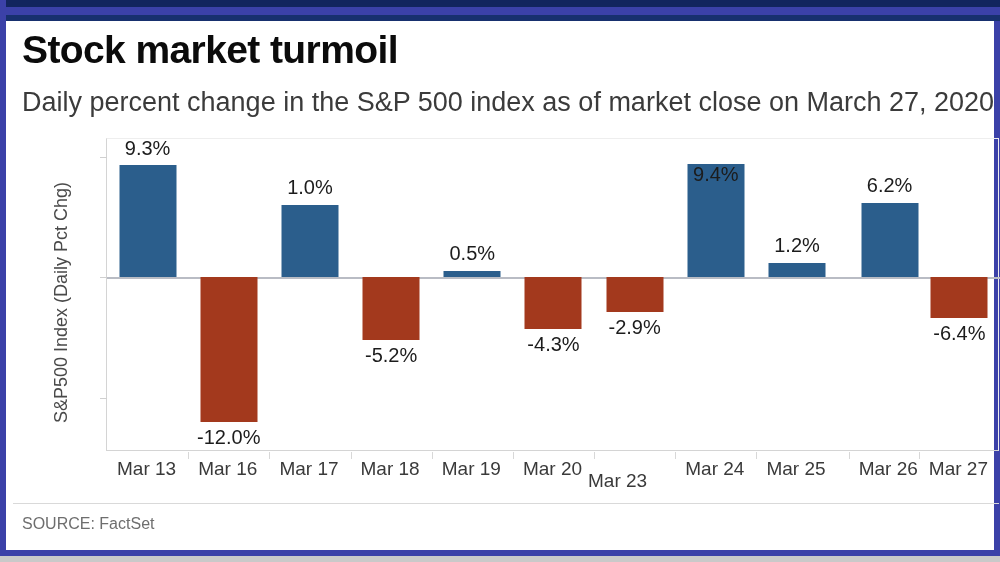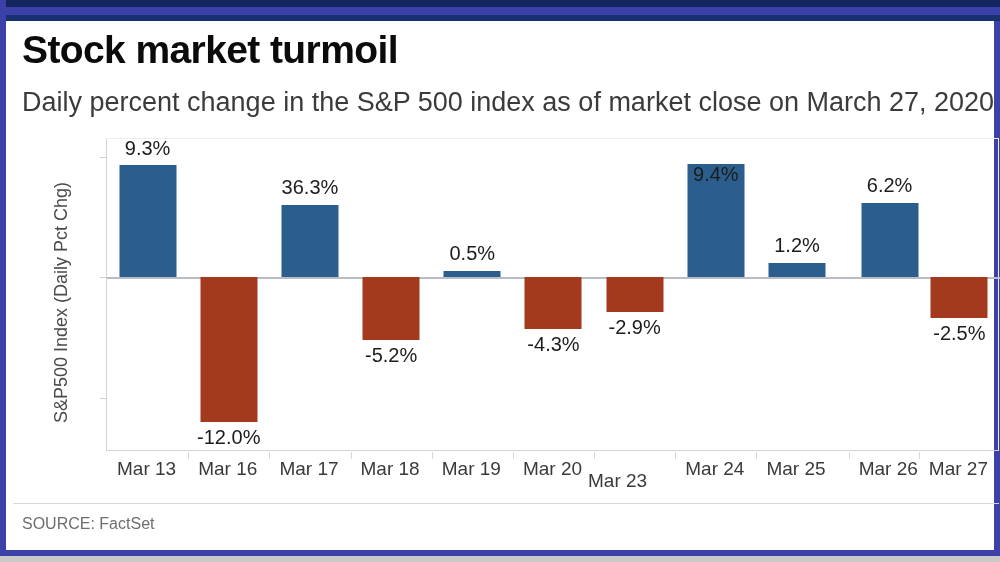--- a/index.html
+++ b/index.html
@@ -138,21 +138,21 @@
           <div class="bar-label" style="top: -2.51538px;">9.3%</div>
         </div>
         <div class="slot" style="left: 81.1818px; width: 81.1818px;">
           <div class="sep"></div>
           <div class="bar neg" style="top: 138.442px; height: 144.462px;"></div>
           <div class="bar-label" style="top: 286.904px;">-12.0%</div>
         </div>
         <div class="slot" style="left: 162.364px; width: 81.1818px;">
           <div class="sep"></div>
           <div class="bar pos" style="top: 66.2115px; height: 72.2308px;"></div>
-          <div class="bar-label" style="top: 37.2115px;">36.3%</div>
+          <div class="bar-label" style="top: 37.2115px;">1.0%</div>
         </div>
         <div class="slot" style="left: 243.545px; width: 81.1818px;">
           <div class="sep"></div>
           <div class="bar neg" style="top: 138.442px; height: 62.6px;"></div>
           <div class="bar-label" style="top: 205.042px;">-5.2%</div>
         </div>
         <div class="slot" style="left: 324.727px; width: 81.1818px;">
           <div class="sep"></div>
           <div class="bar pos" style="top: 132.423px; height: 6.01923px;"></div>
           <div class="bar-label" style="top: 103.423px;">0.5%</div>
@@ -178,21 +178,21 @@
           <div class="bar-label" style="top: 94.9962px;">1.2%</div>
         </div>
         <div class="slot" style="left: 742px; width: 81.1818px;">
           <div class="sep"></div>
           <div class="bar pos" style="top: 63.8038px; height: 74.6385px;"></div>
           <div class="bar-label" style="top: 34.8038px;">6.2%</div>
         </div>
         <div class="slot" style="left: 811.818px; width: 81.1818px;">
           <div class="sep"></div>
           <div class="bar neg" style="top: 138.442px; height: 40.9308px;"></div>
-          <div class="bar-label" style="top: 183.373px;">-2.5%</div>
+          <div class="bar-label" style="top: 183.373px;">-6.4%</div>
         </div>
       </div>
   </div>
 
   <div id="xlabels">
       <div class="xlabel" style="left: 0px; width: 81.1818px;">Mar 13</div>
       <div class="xlabel" style="left: 81.1818px; width: 81.1818px;">Mar 16</div>
       <div class="xlabel" style="left: 162.364px; width: 81.1818px;">Mar 17</div>
       <div class="xlabel" style="left: 243.545px; width: 81.1818px;">Mar 18</div>
       <div class="xlabel" style="left: 324.727px; width: 81.1818px;">Mar 19</div>

